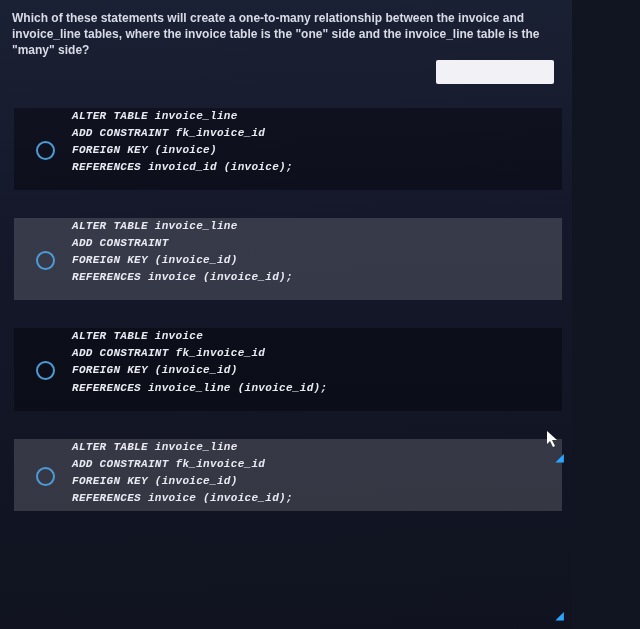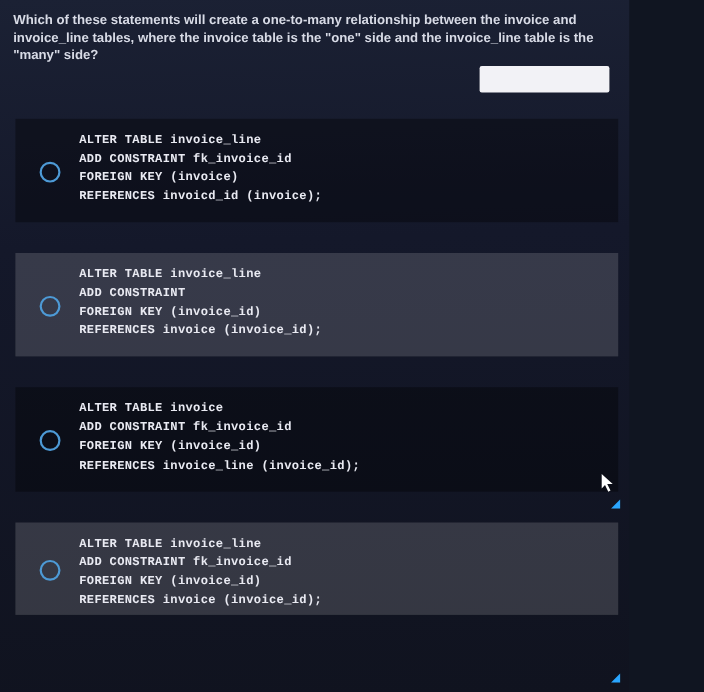--- a/index.html
+++ b/index.html
@@ -1,20 +1,20 @@
 <!DOCTYPE html>
 <html><head>
 <meta charset="utf-8">
 <style>
   html,body{margin:0;padding:0;width:640px;height:629px;background:#101521;font-family:Arial,Helvetica,sans-serif;overflow:hidden;}
   .page{width:572px;height:629px;background:linear-gradient(178deg,#1b2134 0%,#14182a 35%,#10131f 100%);position:relative;}
   .question{padding:10px 12px 4px 12px;color:#d8dbe6;font-size:12px;font-weight:600;line-height:1.35;}
   .top-btn{position:absolute;top:60px;right:18px;width:118px;height:24px;background:#f2f2f6;border-radius:2px;}
   .options{position:absolute;left:14px;right:10px;top:108px;bottom:0;}
-  .opt{position:relative;background:rgba(0,0,0,0.35);margin-bottom:28px;padding:12px 14px 14px 58px;}
+  .opt{position:relative;background:rgba(0,0,0,0.35);margin-bottom:28px;padding:0 14px 14px 58px;font-style:italic;}
   .opt.alt{background:rgba(180,180,185,0.22);}
   .radio{position:absolute;left:22px;top:50%;margin-top:-8px;width:15px;height:15px;border:2px solid #4d9ad6;border-radius:50%;background:transparent;}
   .code{font-family:"Courier New",Courier,monospace;font-size:11px;font-weight:bold;color:#e9eaf2;line-height:1.55;white-space:pre;letter-spacing:0.3px;}
   .opt-4{margin-bottom:0;padding-bottom:4px;}
   .tick{position:absolute;right:4px;width:12px;height:10px;color:#2aa6ff;font-size:10px;font-weight:bold;}
   .tick.t1{top:452px;}
   .tick.t2{top:610px;}
   .cursor{position:absolute;top:430px;right:12px;width:14px;height:18px;pointer-events:none;}
   .cursor svg{width:14px;height:18px;display:block;}
 </style>

